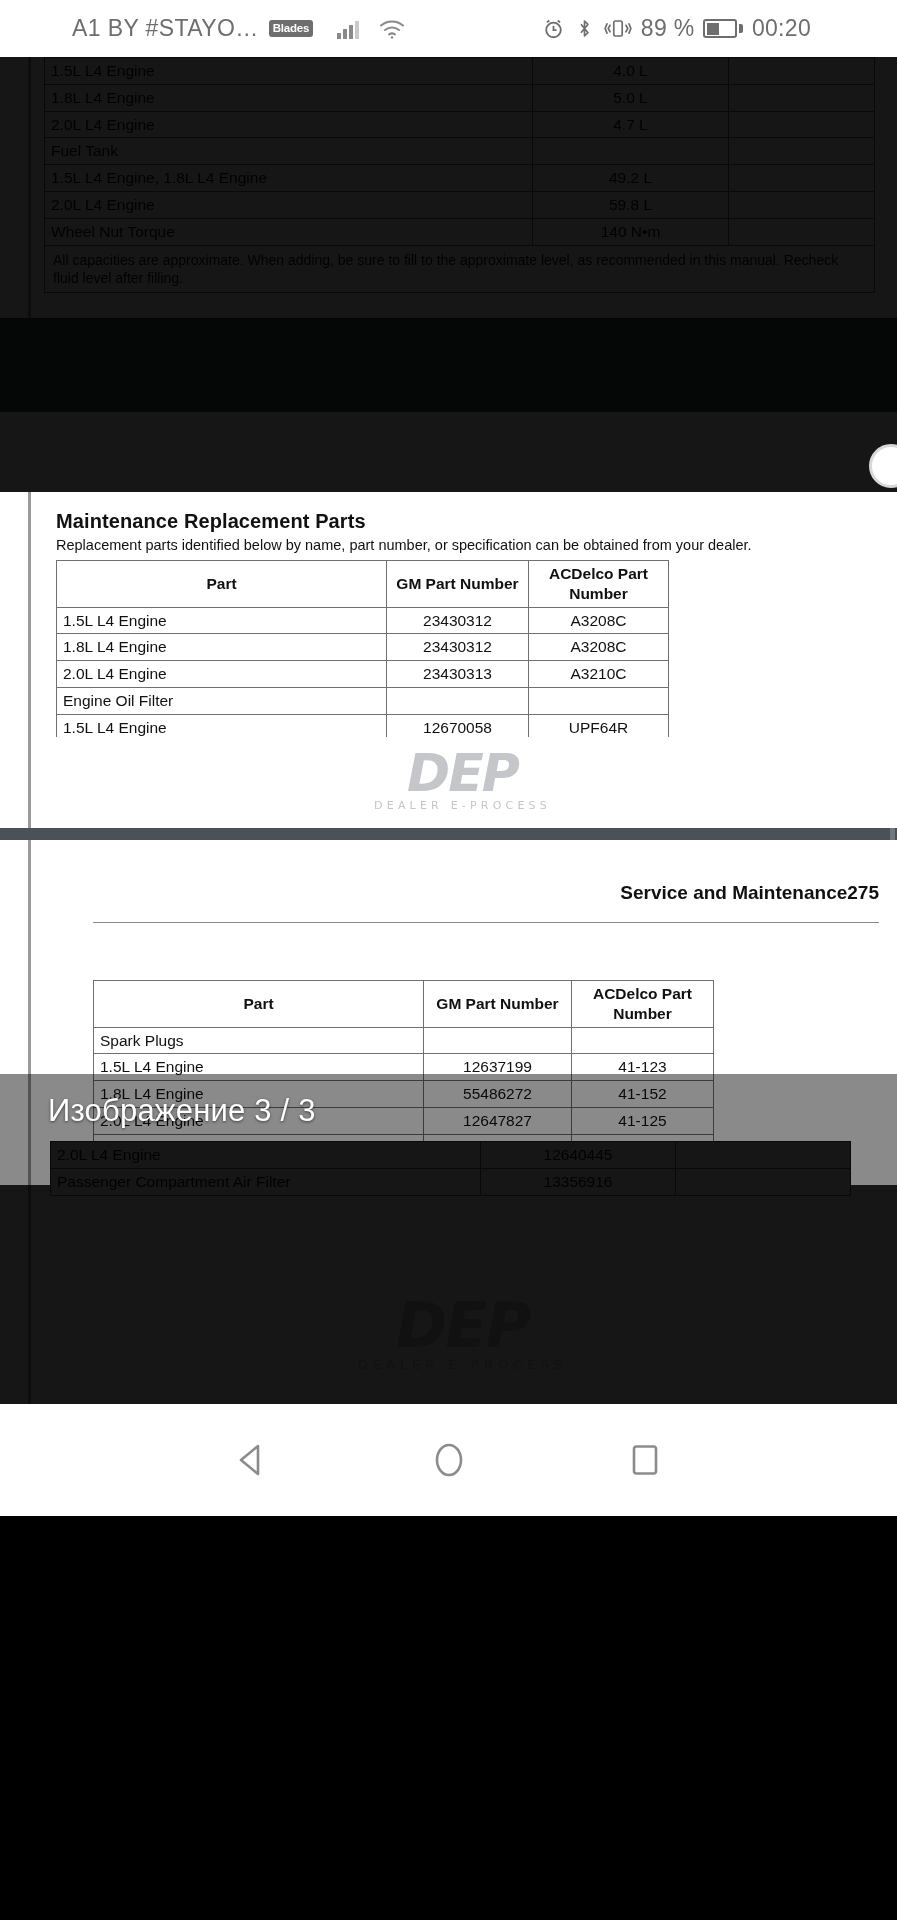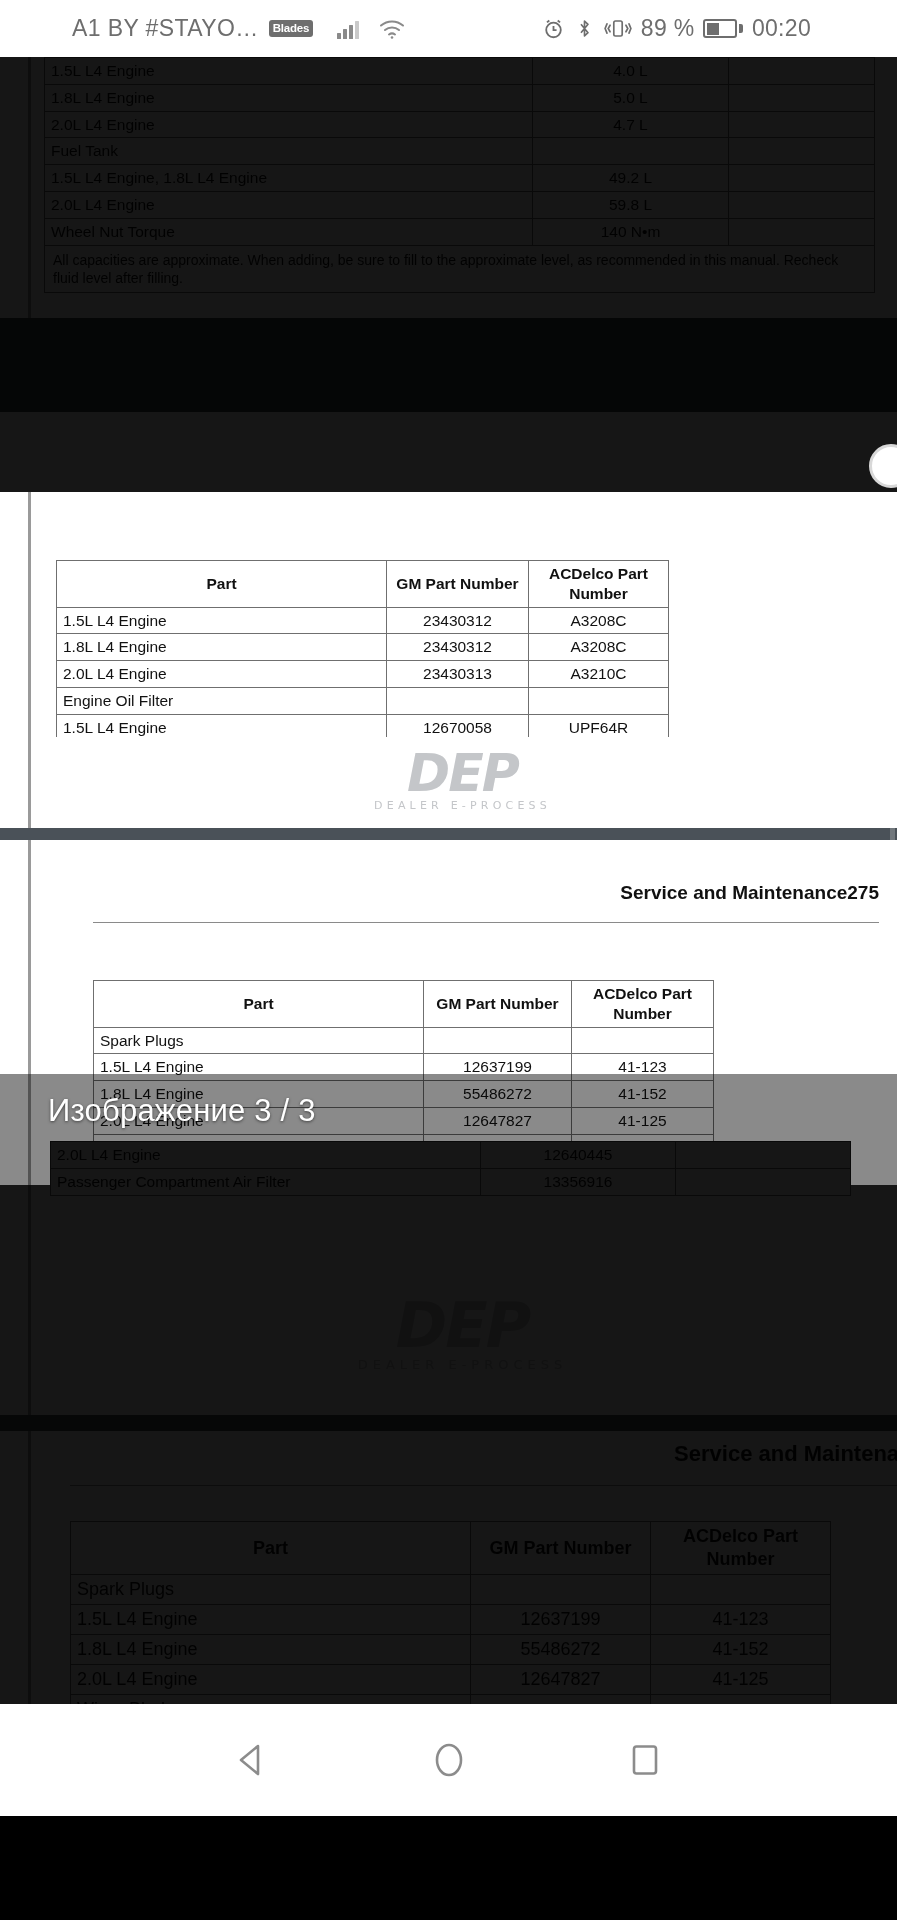--- a/index.html
+++ b/index.html
@@ -2,21 +2,21 @@
 <html><head>
 <meta charset="utf-8">
 <style>
   * { box-sizing: border-box; margin: 0; padding: 0; }
   html, body {
     width: 897px; height: 1920px;
     background: #000;
     font-family: "Liberation Sans", sans-serif;
     overflow: hidden;
   }
-  #screen { position: relative; width: 897px; height: 1816px; background: #0c4a6e; overflow: hidden; }
+  #screen { position: relative; width: 897px; height: 1516px; background: #0c4a6e; overflow: hidden; }
 
   
   .statusbar {
     position: absolute; left: 0; top: 0; width: 897px; height: 57px;
     background: #ffffff; color: #7a7a7a;
     display: flex; align-items: center;
   }
   .sb-left { display: flex; align-items: center; gap: 10px; margin-left: 72px; }
   .sb-carrier { font-size: 23px; letter-spacing: .4px; color: #6e6e6e; white-space: nowrap; }
   .vowifi {
@@ -213,20 +213,22 @@
     </div>
   </div>
 
   <div class="page dim" style="top:318px;height:100px;background:#3f454b;"></div>
   <div class="page dim" style="top:412px;height:80px;background:#fff;"></div>
 
   <div class="page" style="top:492px;height:245px;">
     <div class="page-inner">
       <div class="vrule"></div>
       <div style="position:absolute;left:56px;top:18px;width:790px;">
+        <div class="sec-title">Maintenance Replacement Parts</div>
+        <div class="sec-sub">Replacement parts identified below by name, part number, or specification can be obtained from your dealer.</div>
       </div>
       <div style="position:absolute;left:56px;top:68px;width:612px;">
         <table class="doc" style="width:612px;">
           <colgroup>
               <col style="width:330px">
               <col style="width:142px">
               <col style="width:140px">
             </colgroup>
           <thead>
             <tr>

